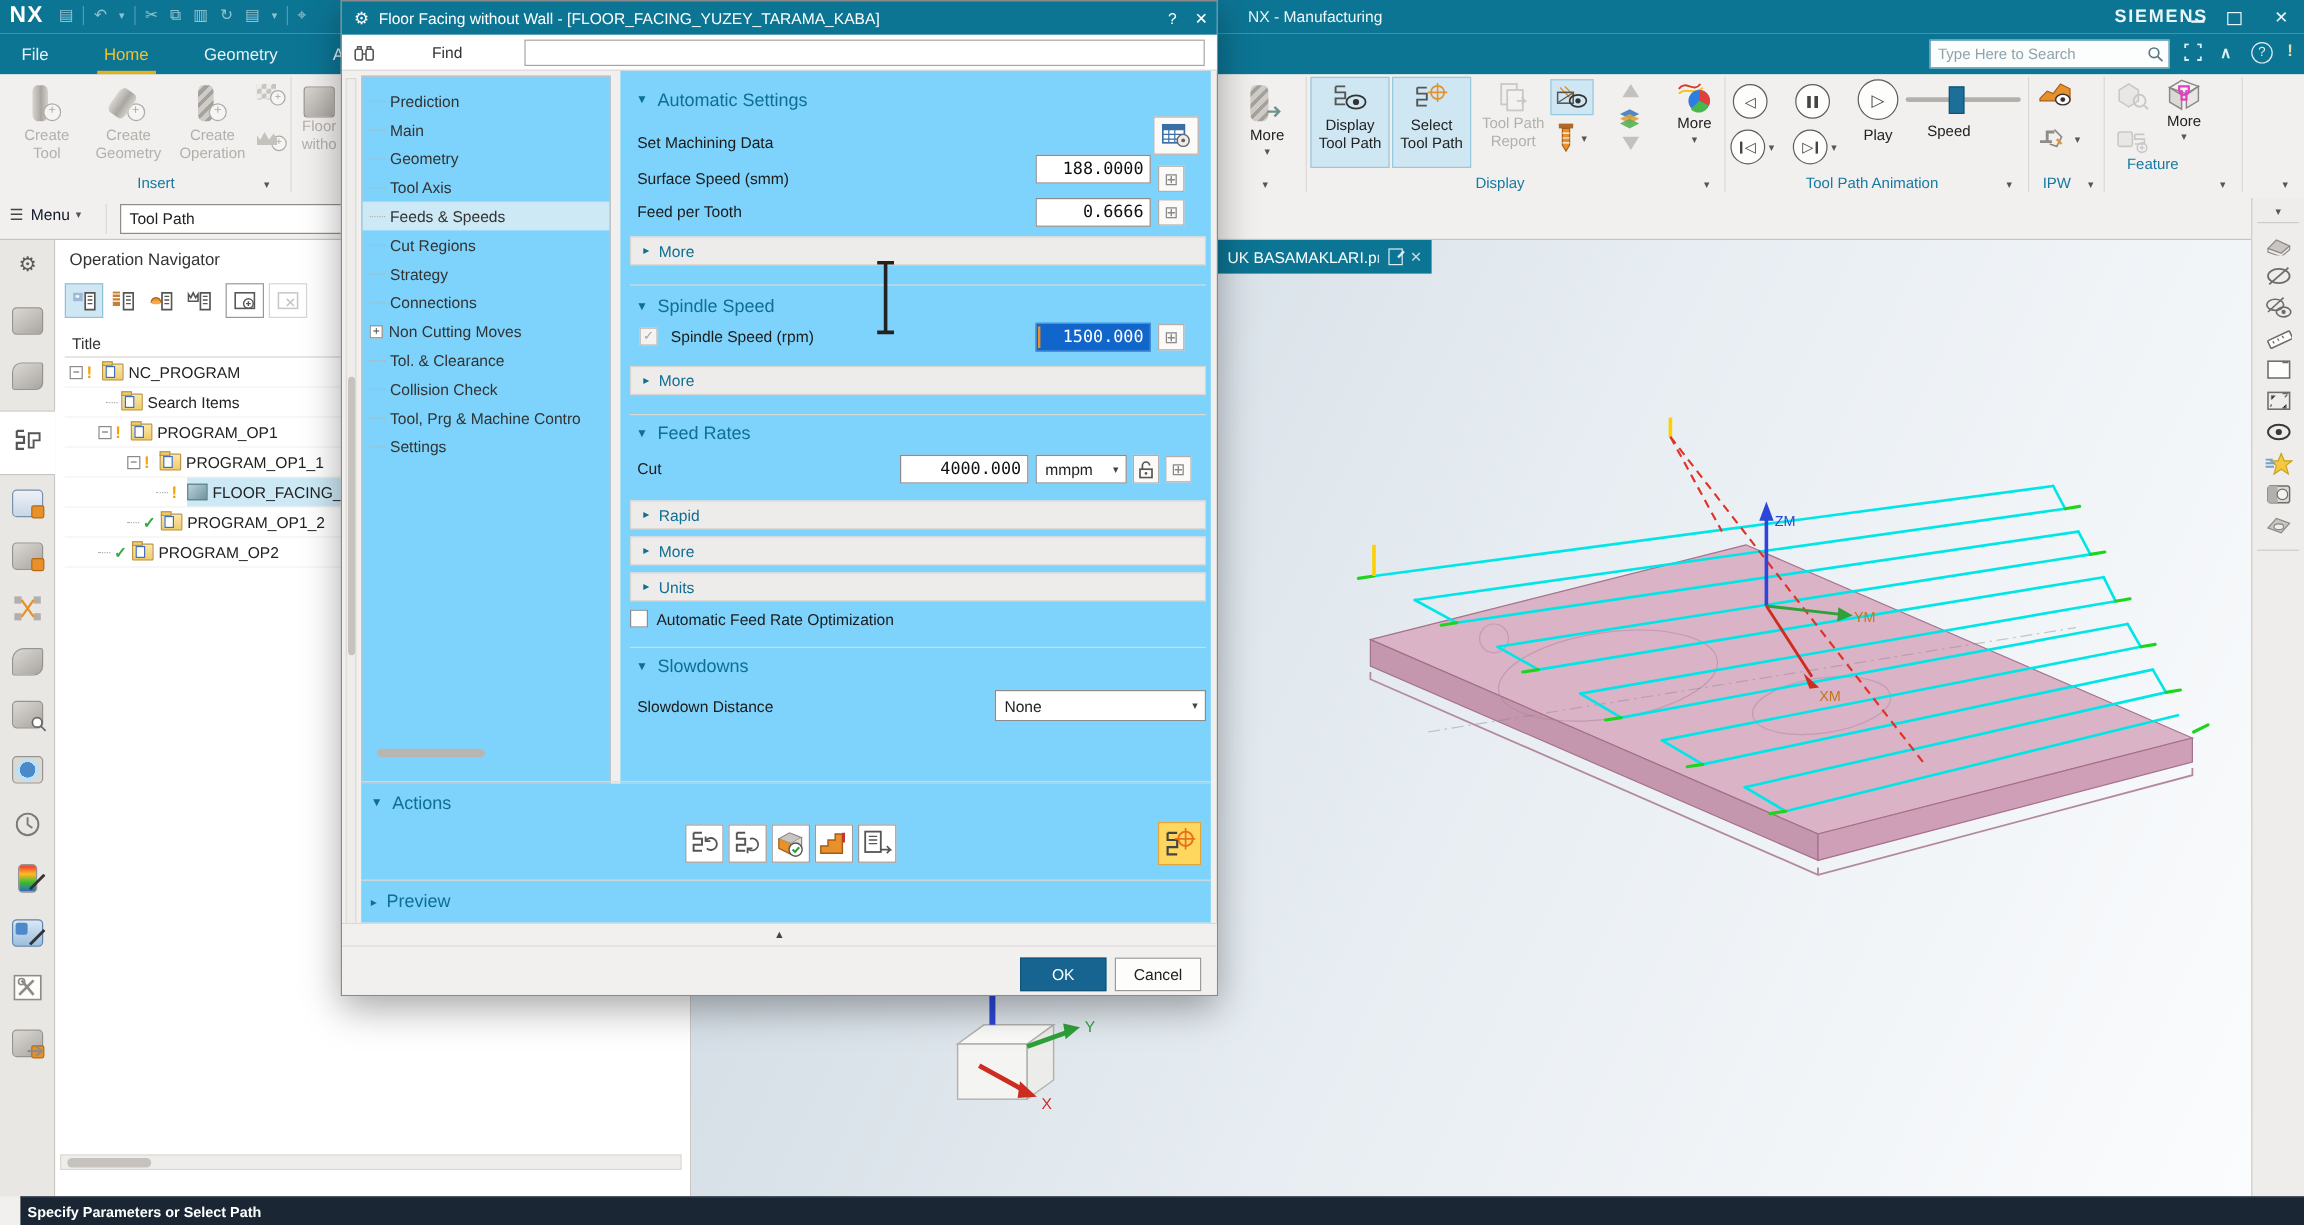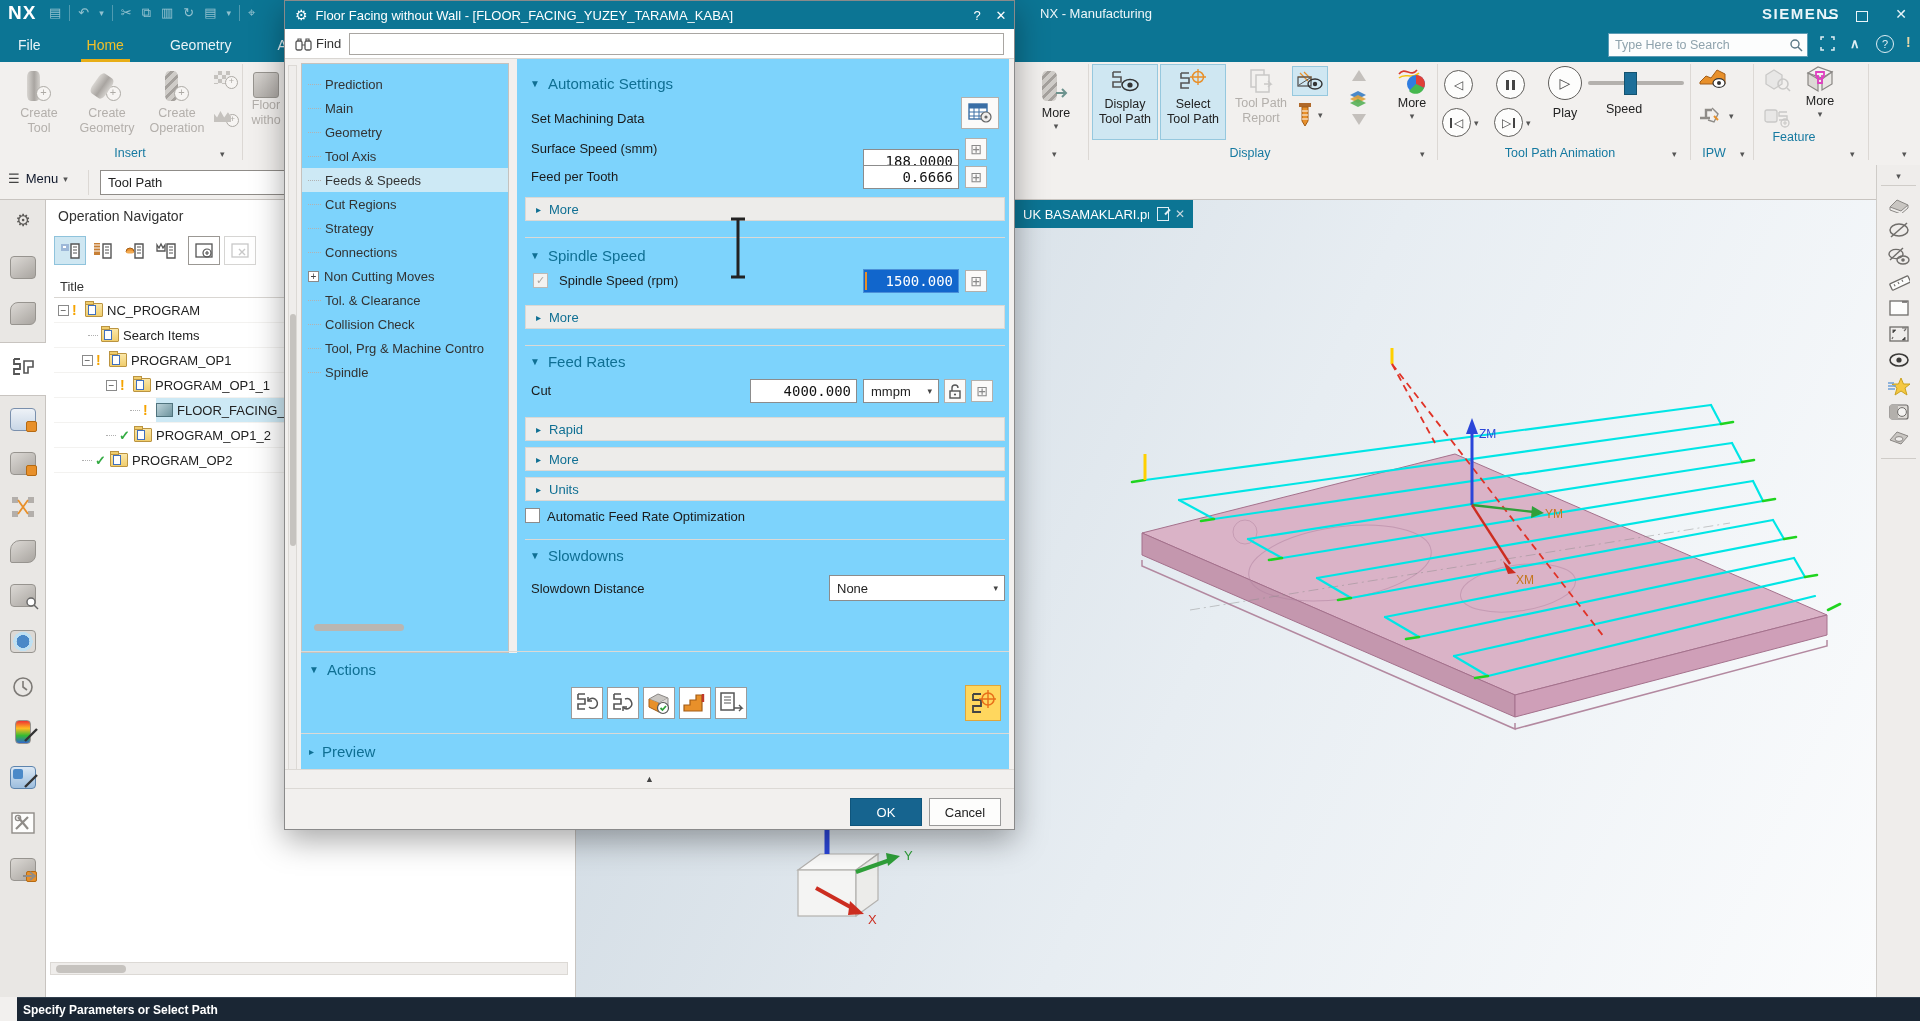--- a/index.html
+++ b/index.html
@@ -85,21 +85,21 @@
   .vtab-doc::after{content:"";position:absolute;right:-3px;top:3px;width:7px;height:2px;background:#dfeef4;transform:rotate(-45deg);}
   
   #righttb{left:1876px;top:165px;width:44px;height:832px;background:#efedeb;border-left:1px solid #cfccc8;box-sizing:border-box;}
   .rt-ic{width:26px;height:24px;margin:2px auto;display:flex;align-items:center;justify-content:center;}
   
   #statusbar{left:17px;top:997px;width:1920px;height:24px;background:#1a2634;color:#fff;display:flex;align-items:center;border-top:1px solid #31404f;box-sizing:border-box;}
   
   #dialog{left:284px;top:0;width:731px;height:830px;background:#f2f0ee;border:1px solid #8a8a8a;
           box-shadow:0 10px 30px rgba(0,0,0,.35);box-sizing:border-box;z-index:50;}
   #dlg-title{left:0;top:0;width:729px;height:28px;background:#0c7594;color:#fff;display:flex;align-items:center;}
-  #dlg-find{left:0;top:28px;width:729px;height:30px;background:#fff;border-bottom:1px solid #d9d6d2;display:flex;align-items:center;box-sizing:border-box;}
+  #dlg-find{left:0;top:28px;width:729px;height:30px;background:#fff;border-bottom:1px solid #d9d6d2;display:flex;align-items:center;box-sizing:border-box;gap:44px;}
   #dlg-find input{flex:1;height:20px;margin-right:10px;border:1px solid #a9a6a2;font-size:13px;padding:0 4px;outline:none;font-family:"Liberation Sans",sans-serif;}
   .white-pane{background:#7dd3fc;}
   .dlg-list-item{display:flex;align-items:center;height:24px;font-size:13px;color:#333;padding-left:6px;white-space:nowrap;overflow:hidden;}
   .dots{width:13px;height:1px;border-bottom:1px dotted #b2b2b2;margin-right:4px;flex:none;}
   .sec-hdr{font-size:15px;color:#0f6f93;display:flex;align-items:center;}
   .sec-arrow{font-size:10px;margin-right:8px;}
   .dlg-label{font-size:13px;color:#1b1b1b;}
   .numfield{background:#fff;border:1px solid #8c8c8c;font-family:"DejaVu Sans Mono",monospace;font-size:14px;color:#111;
             display:flex;align-items:center;justify-content:flex-end;padding-right:5px;box-sizing:border-box;}
   .numfield.selected{background:#1166cc;color:#fff;border-color:#4a90d9;position:relative;}
@@ -779,21 +779,21 @@
       <div class="dlg-list-item">
           <span class="dots"></span>
           <span>Collision Check</span>
         </div>
       <div class="dlg-list-item">
           <span class="dots"></span>
           <span>Tool, Prg &amp; Machine Contro</span>
         </div>
       <div class="dlg-list-item">
           <span class="dots"></span>
-          <span>Spindle</span>
+          <span>Settings</span>
         </div>
       <div class="abs" style="left:4px;top:560px;width:198px;height:10px;">
           <div class="sb-thumb" style="width:90px;height:7px;margin-left:8px;background:#b9b6b2;"></div>
         </div>
     </div>
 
     <div class="abs white-pane" style="left:232px;top:58px;width:492px;height:594px;"></div>
     <div class="abs white-pane" style="left:16px;top:652px;width:708px;height:116px;"></div>
 
     <div class="abs sec-hdr" style="left:245px;top:74px;">
@@ -806,21 +806,21 @@
       <svg width="24" height="22" viewBox="0 0 24 22">
           <rect x="1" y="2" width="18" height="15" fill="#fff" stroke="#3a6ea5" stroke-width="1.4"></rect>
           <path d="M1 6h18M1 10h18M1 14h18M6 2v15M11 2v15" stroke="#3a6ea5" stroke-width="1"></path>
           <rect x="1" y="2" width="18" height="4" fill="#3a6ea5"></rect>
           <circle cx="18" cy="15" r="5" fill="#efedeb" stroke="#666" stroke-width="1.2"></circle>
           <circle cx="18" cy="15" r="1.6" fill="#666"></circle>
         </svg>
     </div>
 
     <div class="abs dlg-label" style="left:246px;top:140px;">Surface Speed (smm)</div>
-    <div class="abs numfield" style="left:578px;top:148px;width:96px;height:24px;">188.0000</div>
+    <div class="abs numfield" style="left:578px;top:128px;width:96px;height:24px;">188.0000</div>
     <div class="abs calc-btn" style="left:680px;top:137px;">⊞</div>
 
     <div class="abs dlg-label" style="left:246px;top:168px;">Feed per Tooth</div>
     <div class="abs numfield" style="left:578px;top:164px;width:96px;height:24px;">0.6666</div>
     <div class="abs calc-btn" style="left:680px;top:165px;">⊞</div>
 
     <div class="abs gray-bar" style="left:240px;top:196px;width:480px;height:24px;">
         <span class="sec-arrow">▸</span>
         <span>More</span>
       </div>

